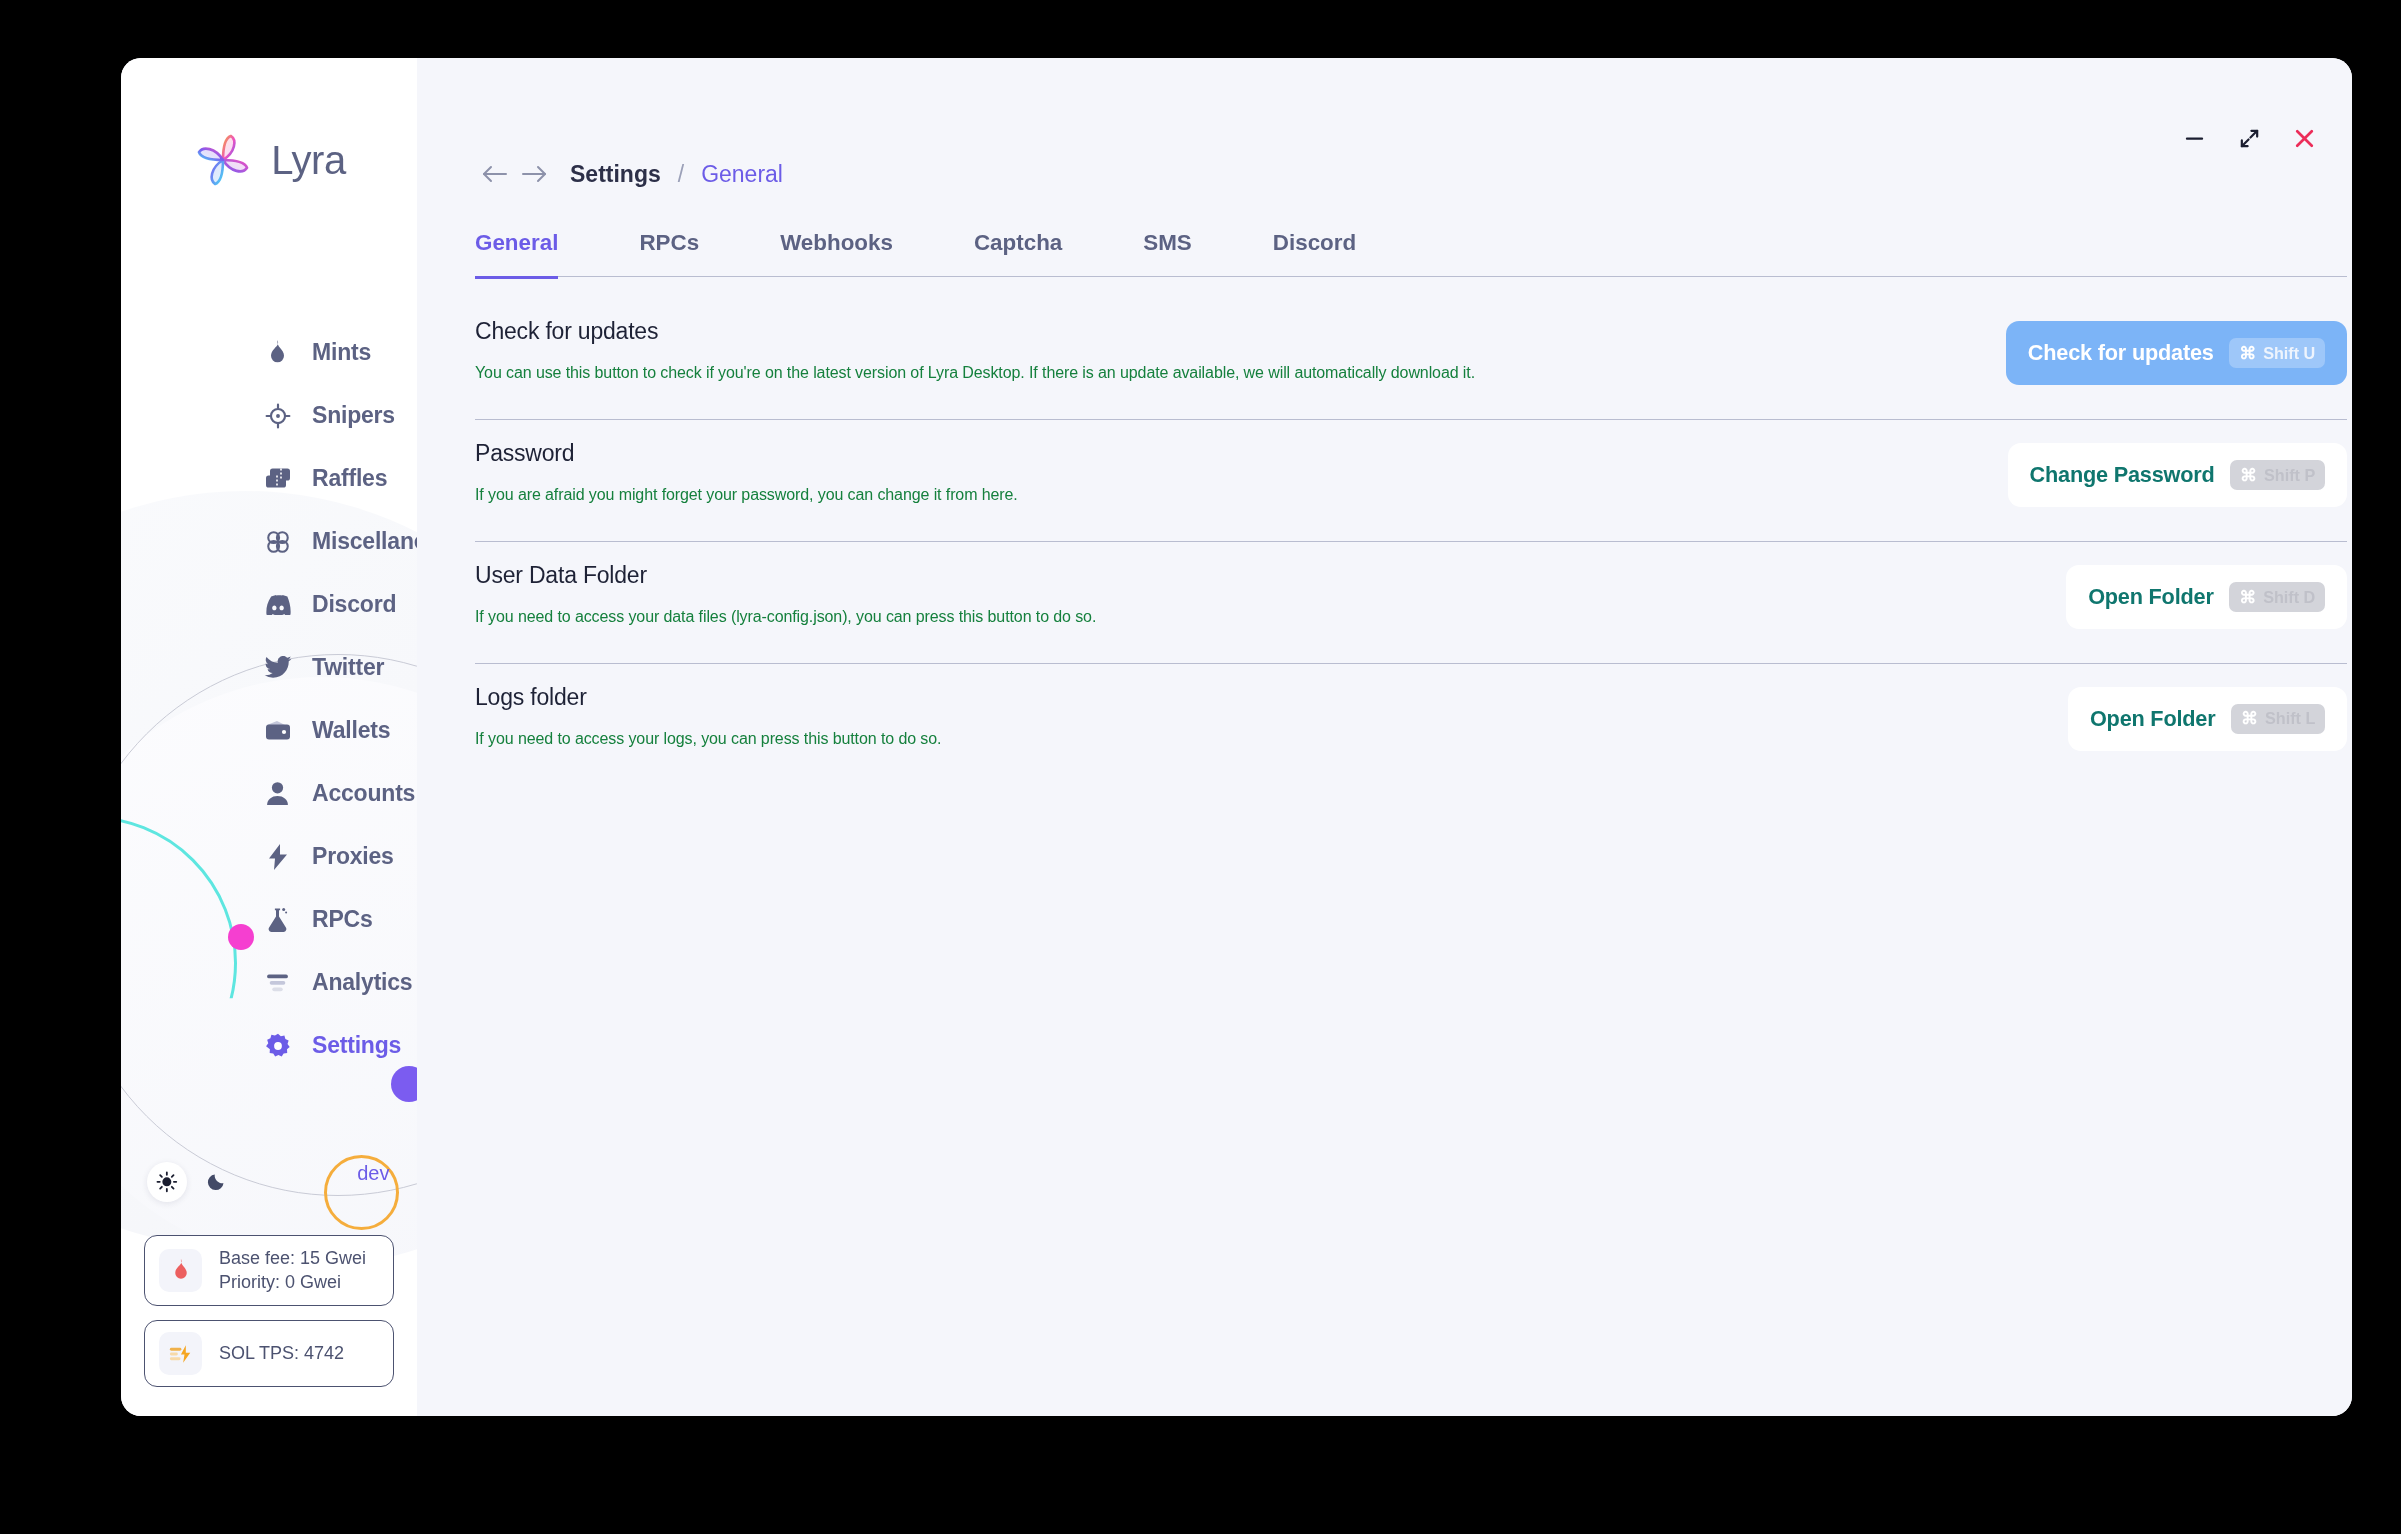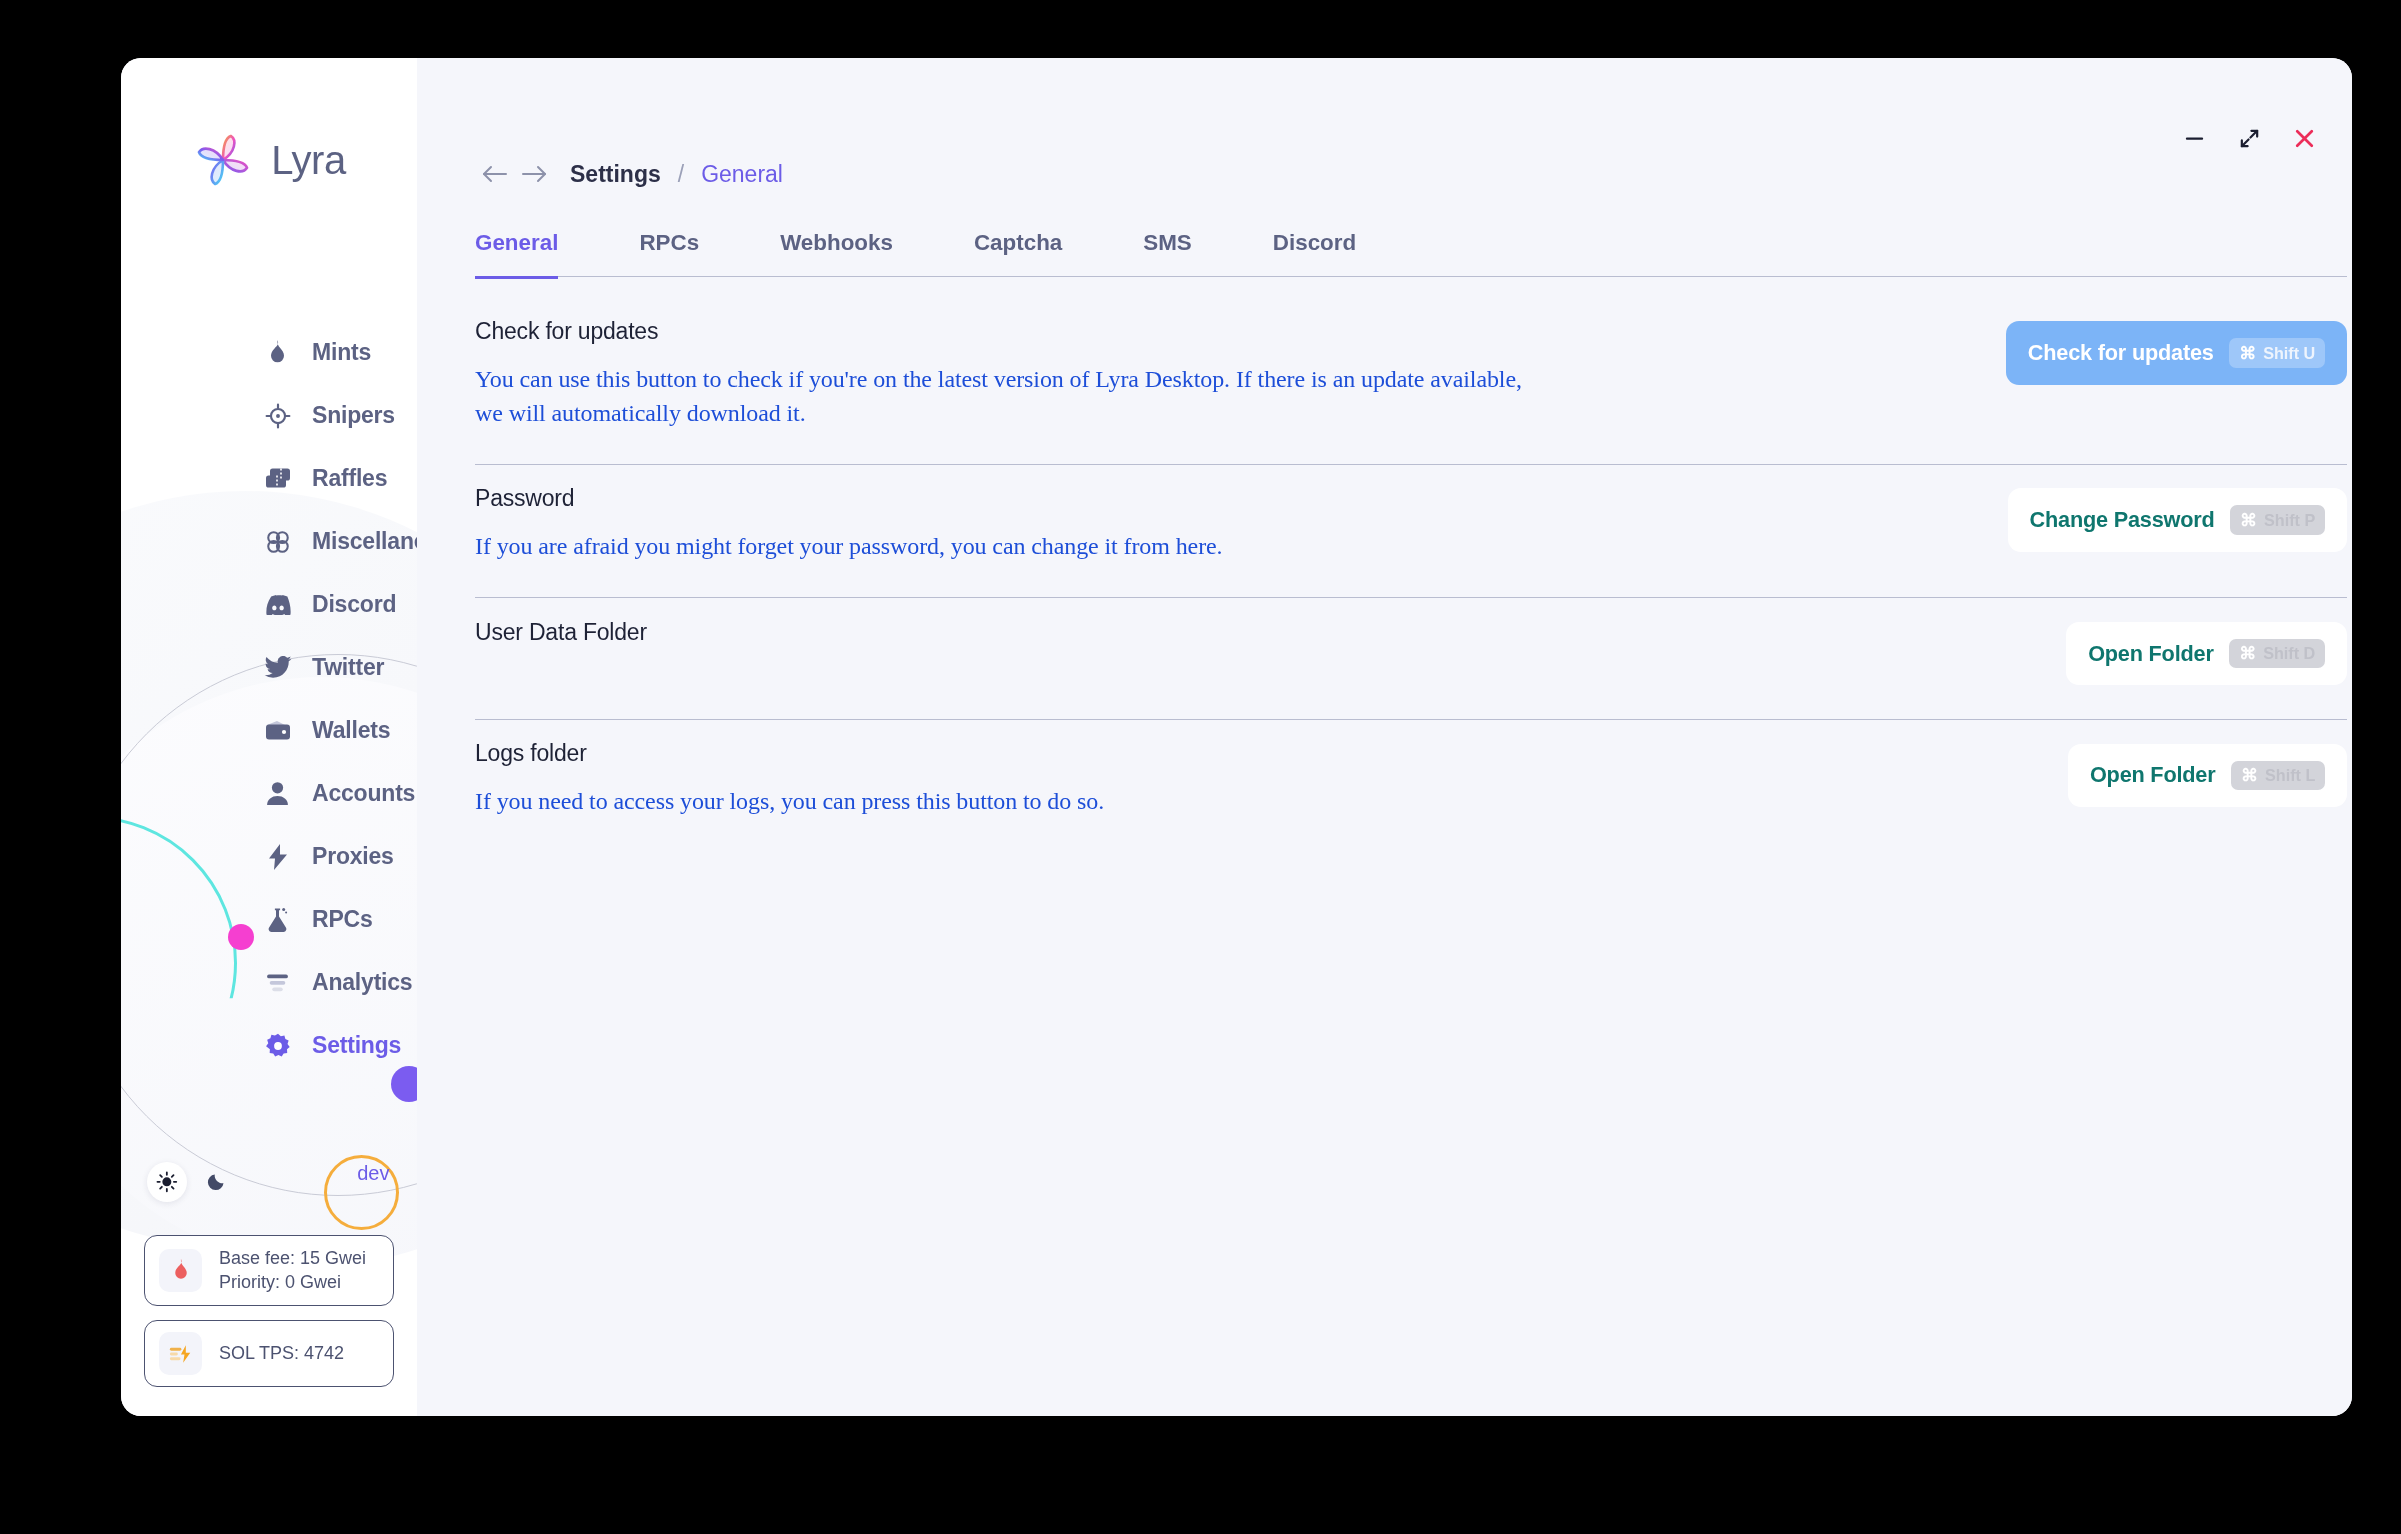--- a/index.html
+++ b/index.html
@@ -285,26 +285,25 @@
   .setting-row:last-child { border-bottom: none; }
   .setting-left { max-width: 1060px; padding-top: 3.1px; }
   .setting-title {
     font-size: 23px;
     font-weight: 400;
     color: #1e2236;
     margin-bottom: 17px;
     letter-spacing: -0.2px;
   }
   .setting-desc {
-    font-size: 24px;
+    font-size: 16px;
     font-weight: 400;
-    color: #1d4ed8;
+    color: #15803d;
     line-height: 1.42;
     letter-spacing: -0.1px;
-    font-family: Liberation Serif, serif;
   }
   .setting-right {
     display: flex;
     align-items: center;
     padding-top: 6.2px;
   }
 
   
   .action-btn {
     display: inline-flex;
@@ -635,20 +634,21 @@
               <span class="kbd-glyph">⌘</span>
               <span>Shift P</span>
             </span>
           </button>
         </div>
       </div>
 
       <div class="setting-row">
         <div class="setting-left">
           <div class="setting-title">User Data Folder</div>
+          <div class="setting-desc">If you need to access your data files (lyra-config.json), you can press this button to do so.</div>
         </div>
         <div class="setting-right">
           <button class="action-btn plain">
             <span class="btn-label">Open Folder</span>
             <span class="kbd">
               <span class="kbd-glyph">⌘</span>
               <span>Shift D</span>
             </span>
           </button>
         </div>

